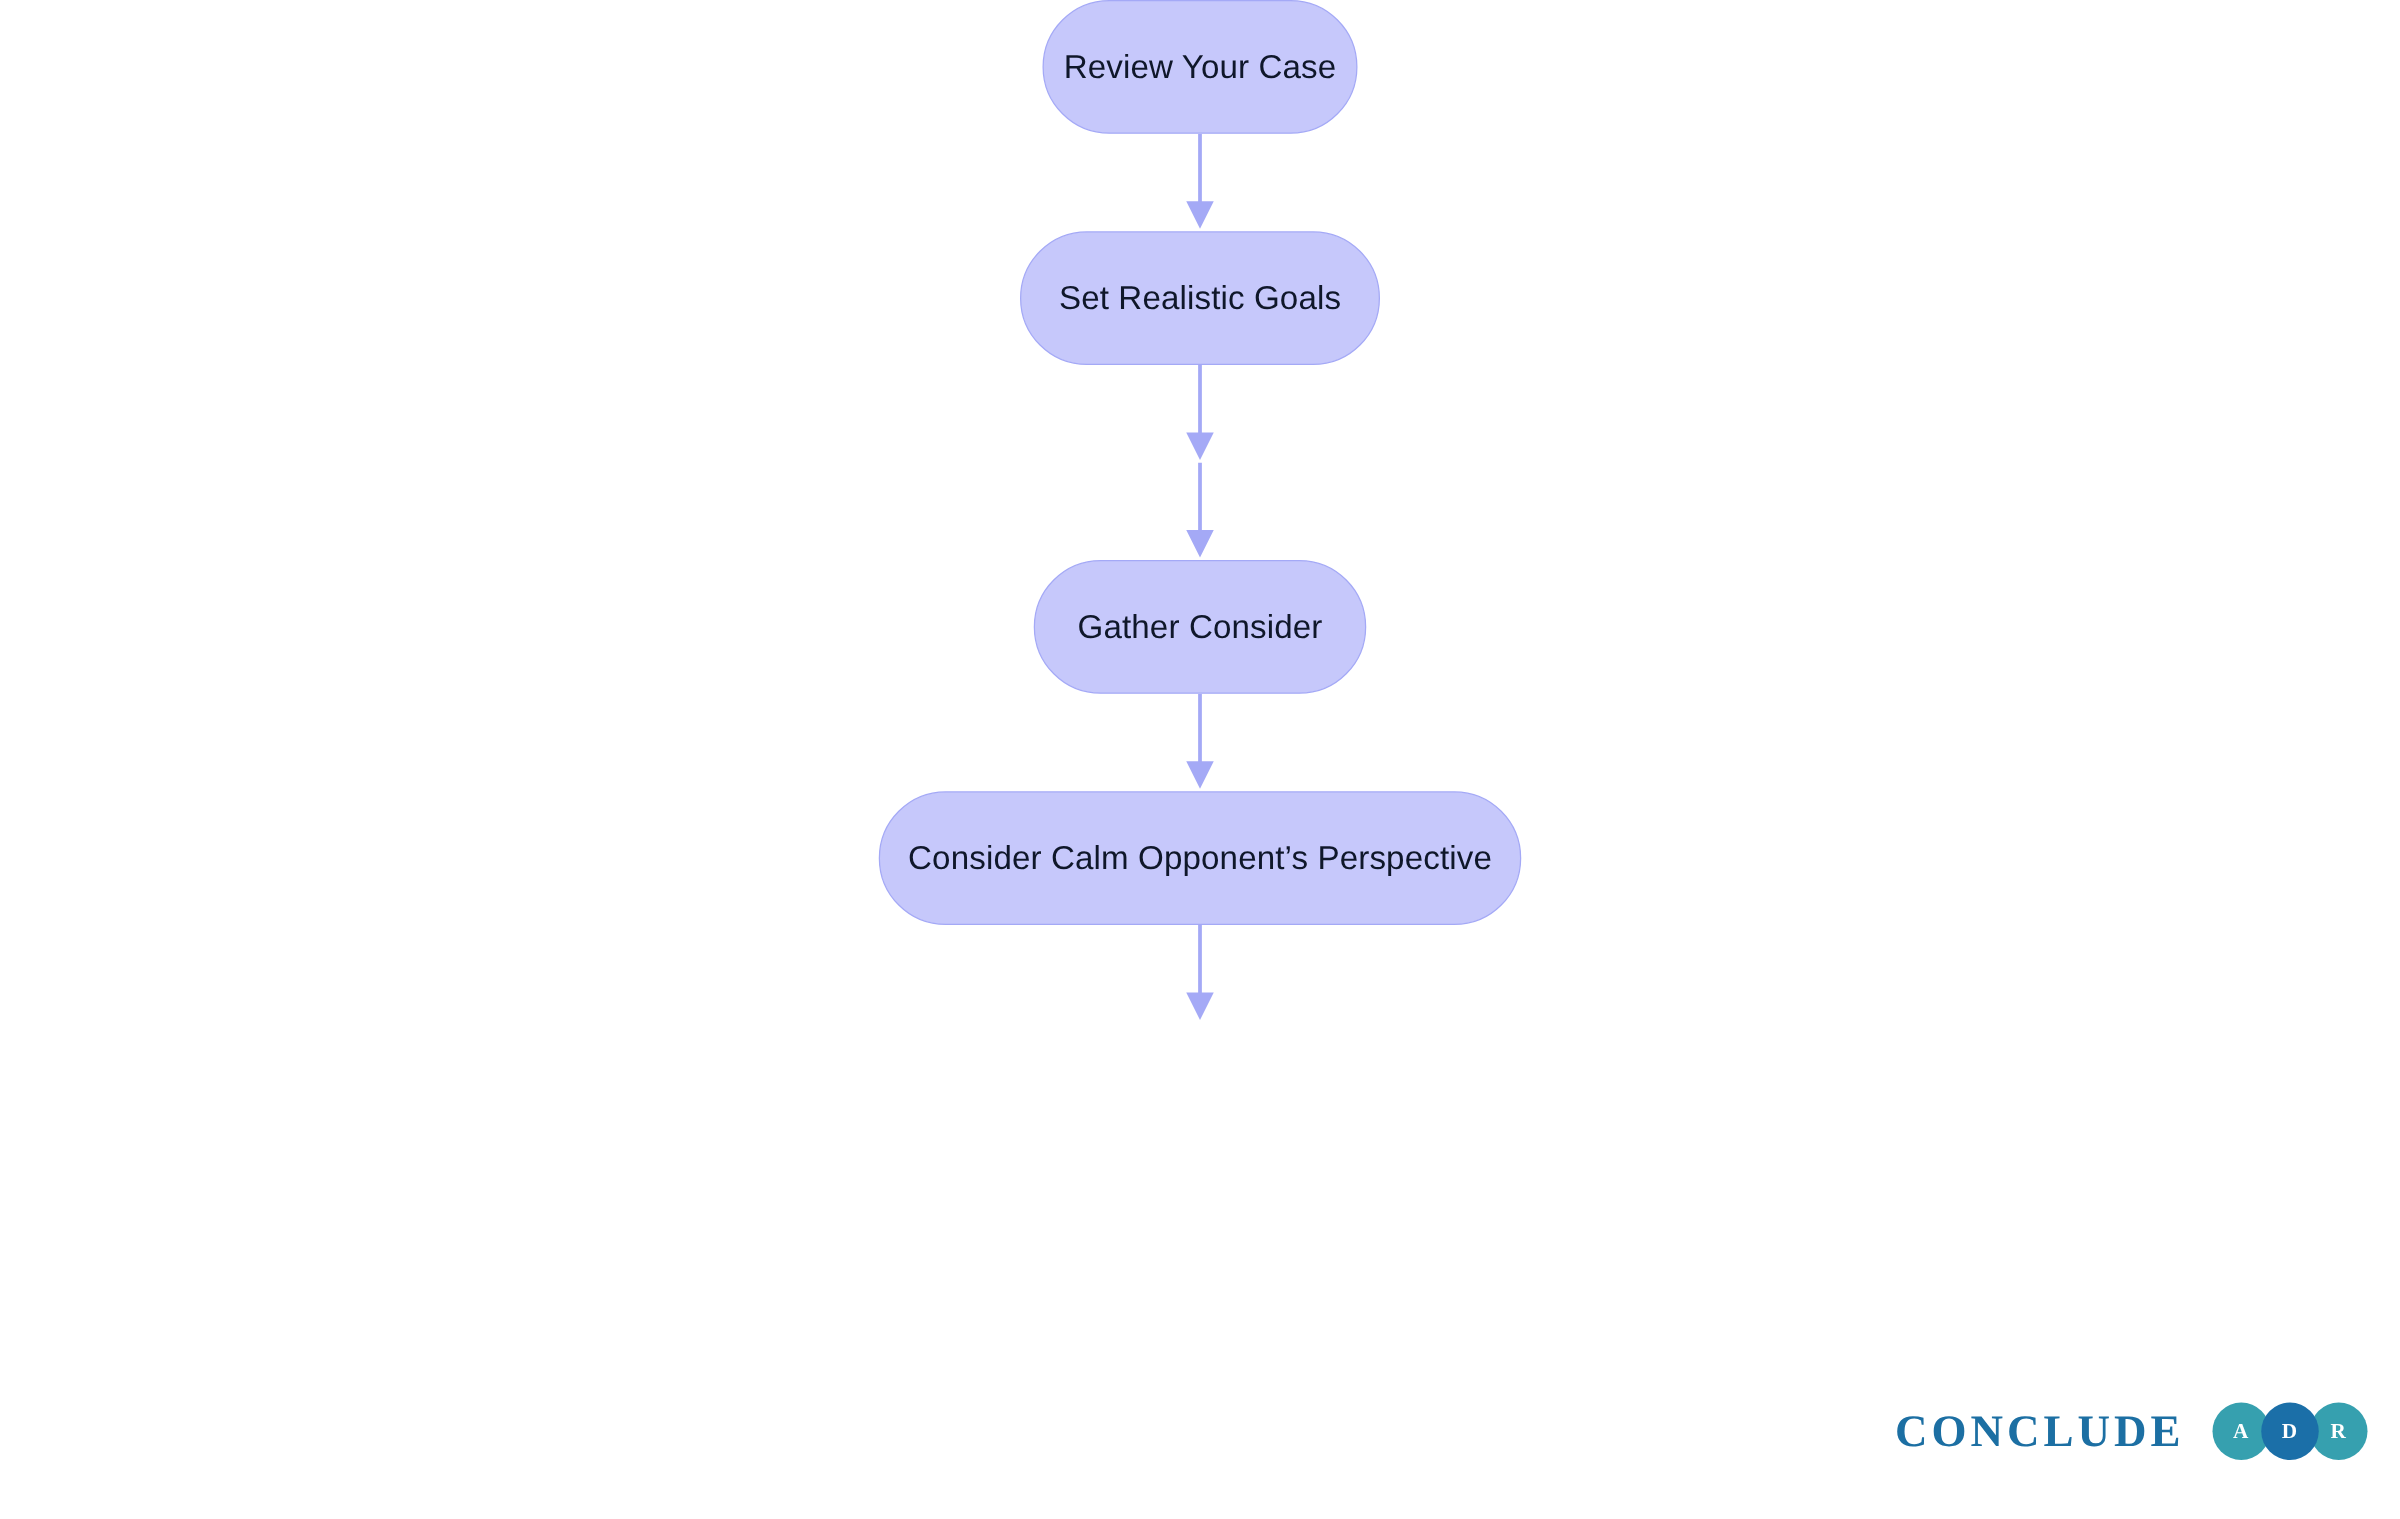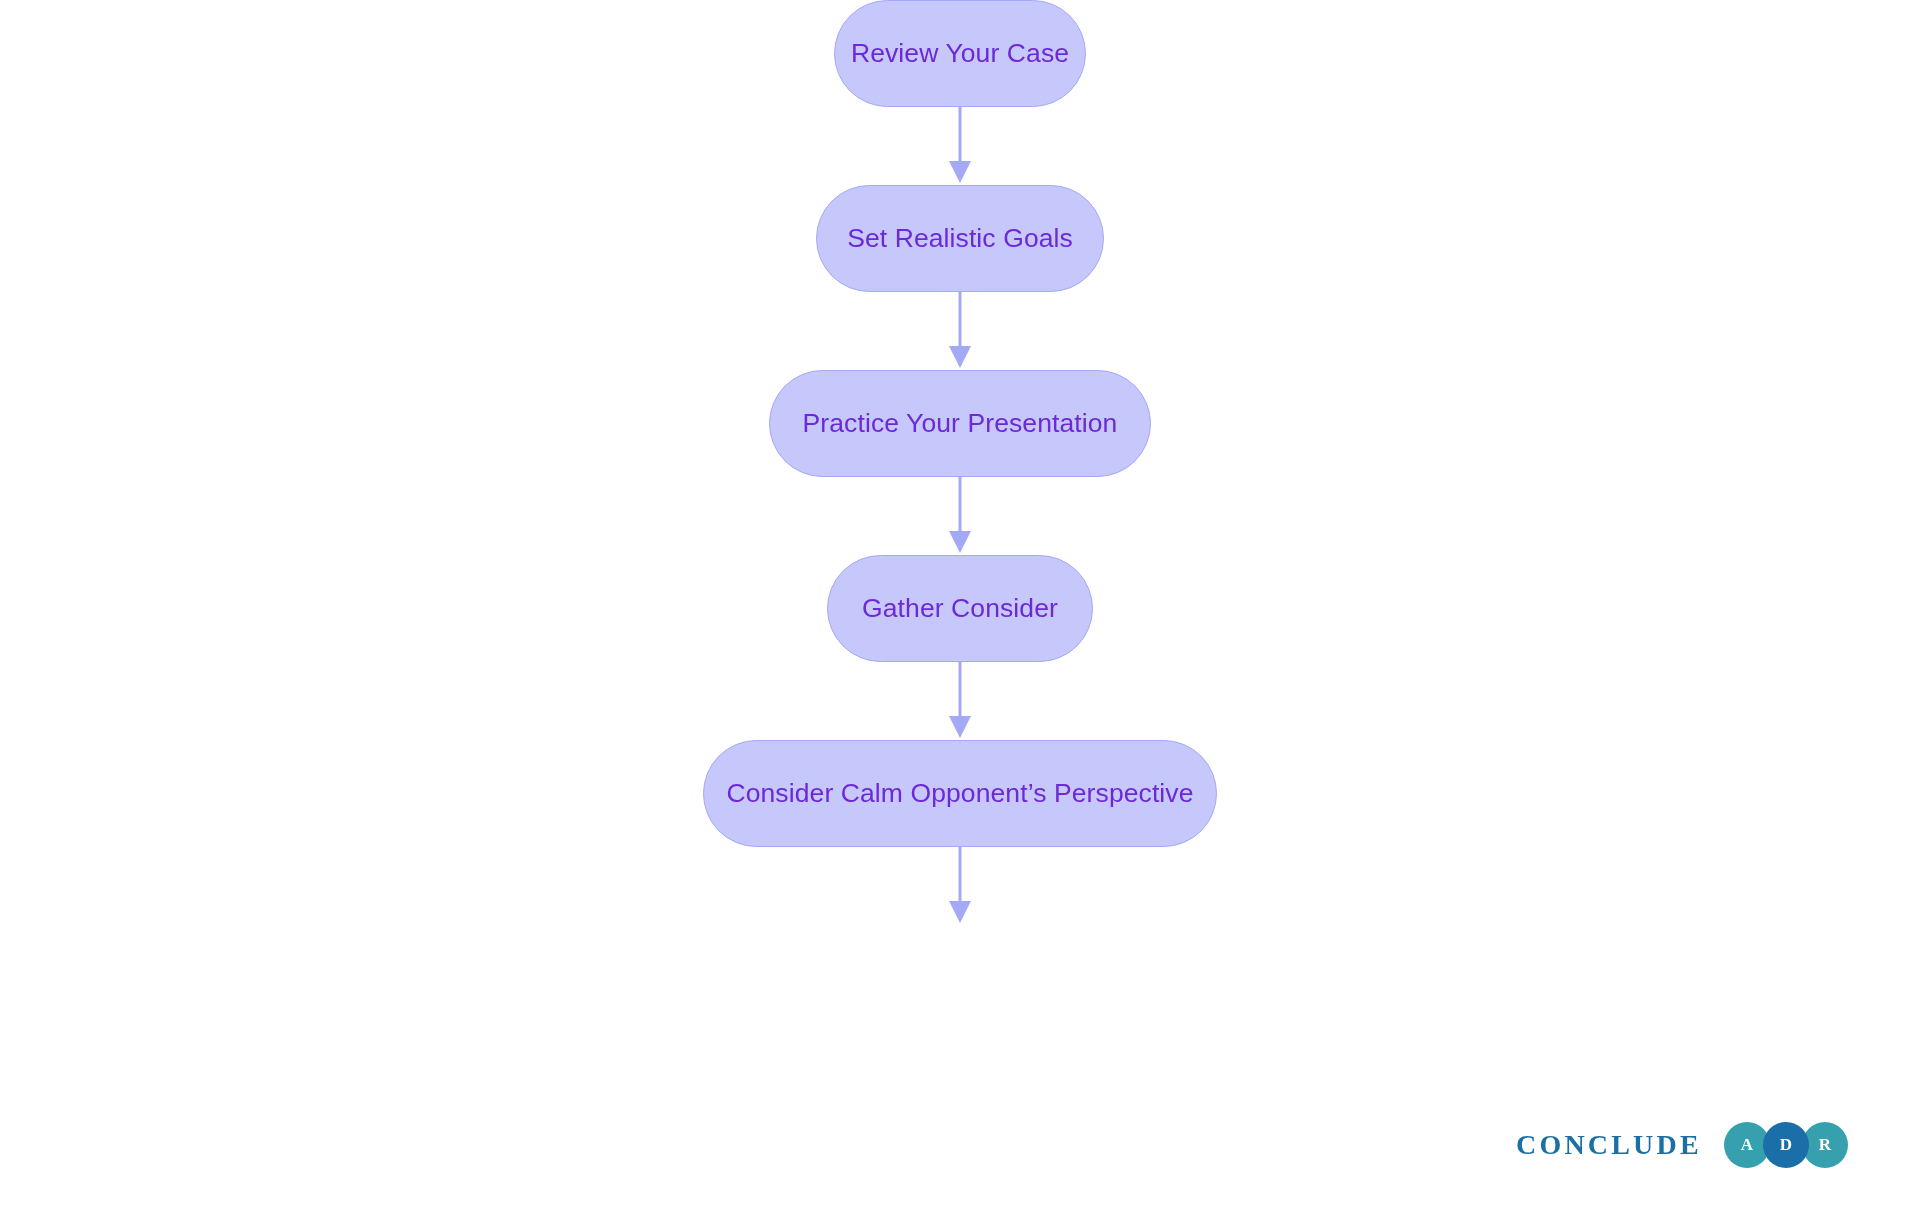--- a/index.html
+++ b/index.html
@@ -41,21 +41,21 @@
 
   .flow-node {
     box-sizing: border-box;
     height: 107px;
     background: #c6c8fb;
     border: 1.6px solid #a4a9f6;
     border-radius: 54px;
     display: flex;
     align-items: center;
     justify-content: center;
-    color: #6d28d9;
+    color: #0f172a;
     font-size: 26.5px;
     font-family: "Liberation Sans", sans-serif;
     font-weight: 400;
     letter-spacing: 0.1px;
     white-space: nowrap;
     padding: 0 46px;
   }
 
   .connector {
     width: 60px;
@@ -67,21 +67,21 @@
     position: absolute;
     display: flex;
     align-items: center;
     gap: 22px;
   }
 
   .brand-wordmark {
     color: #1c6fa3;
     font-family: "Liberation Serif", serif;
     font-weight: 700;
-    font-size: 28px;
+    font-size: 36px;
     letter-spacing: 3.2px;
   }
 
   .brand-circles {
     position: relative;
     width: 124px;
     height: 46px;
   }
 
   .brand-circle {
@@ -124,25 +124,20 @@
           <span>Set Realistic Goals</span>
         </div>
       </div>
       <div class="node-row">
         <svg class="connector" viewBox="0 0 60 78" xmlns="http://www.w3.org/2000/svg">
           <line x1="30" y1="0" x2="30" y2="62" stroke="#A4A9F6" stroke-width="3"></line>
           <polygon points="30,76 19,54 41,54" fill="#A4A9F6"></polygon>
         </svg>
       </div>
       <div class="node-row">
-        <div class="flow-node" style="width: 382px;">
-          <span>Practice Your Presentation</span>
-        </div>
-      </div>
-      <div class="node-row">
         <svg class="connector" viewBox="0 0 60 78" xmlns="http://www.w3.org/2000/svg">
           <line x1="30" y1="0" x2="30" y2="62" stroke="#A4A9F6" stroke-width="3"></line>
           <polygon points="30,76 19,54 41,54" fill="#A4A9F6"></polygon>
         </svg>
       </div>
       <div class="node-row">
         <div class="flow-node" style="width: 266px;">
           <span>Gather Consider</span>
         </div>
       </div>

